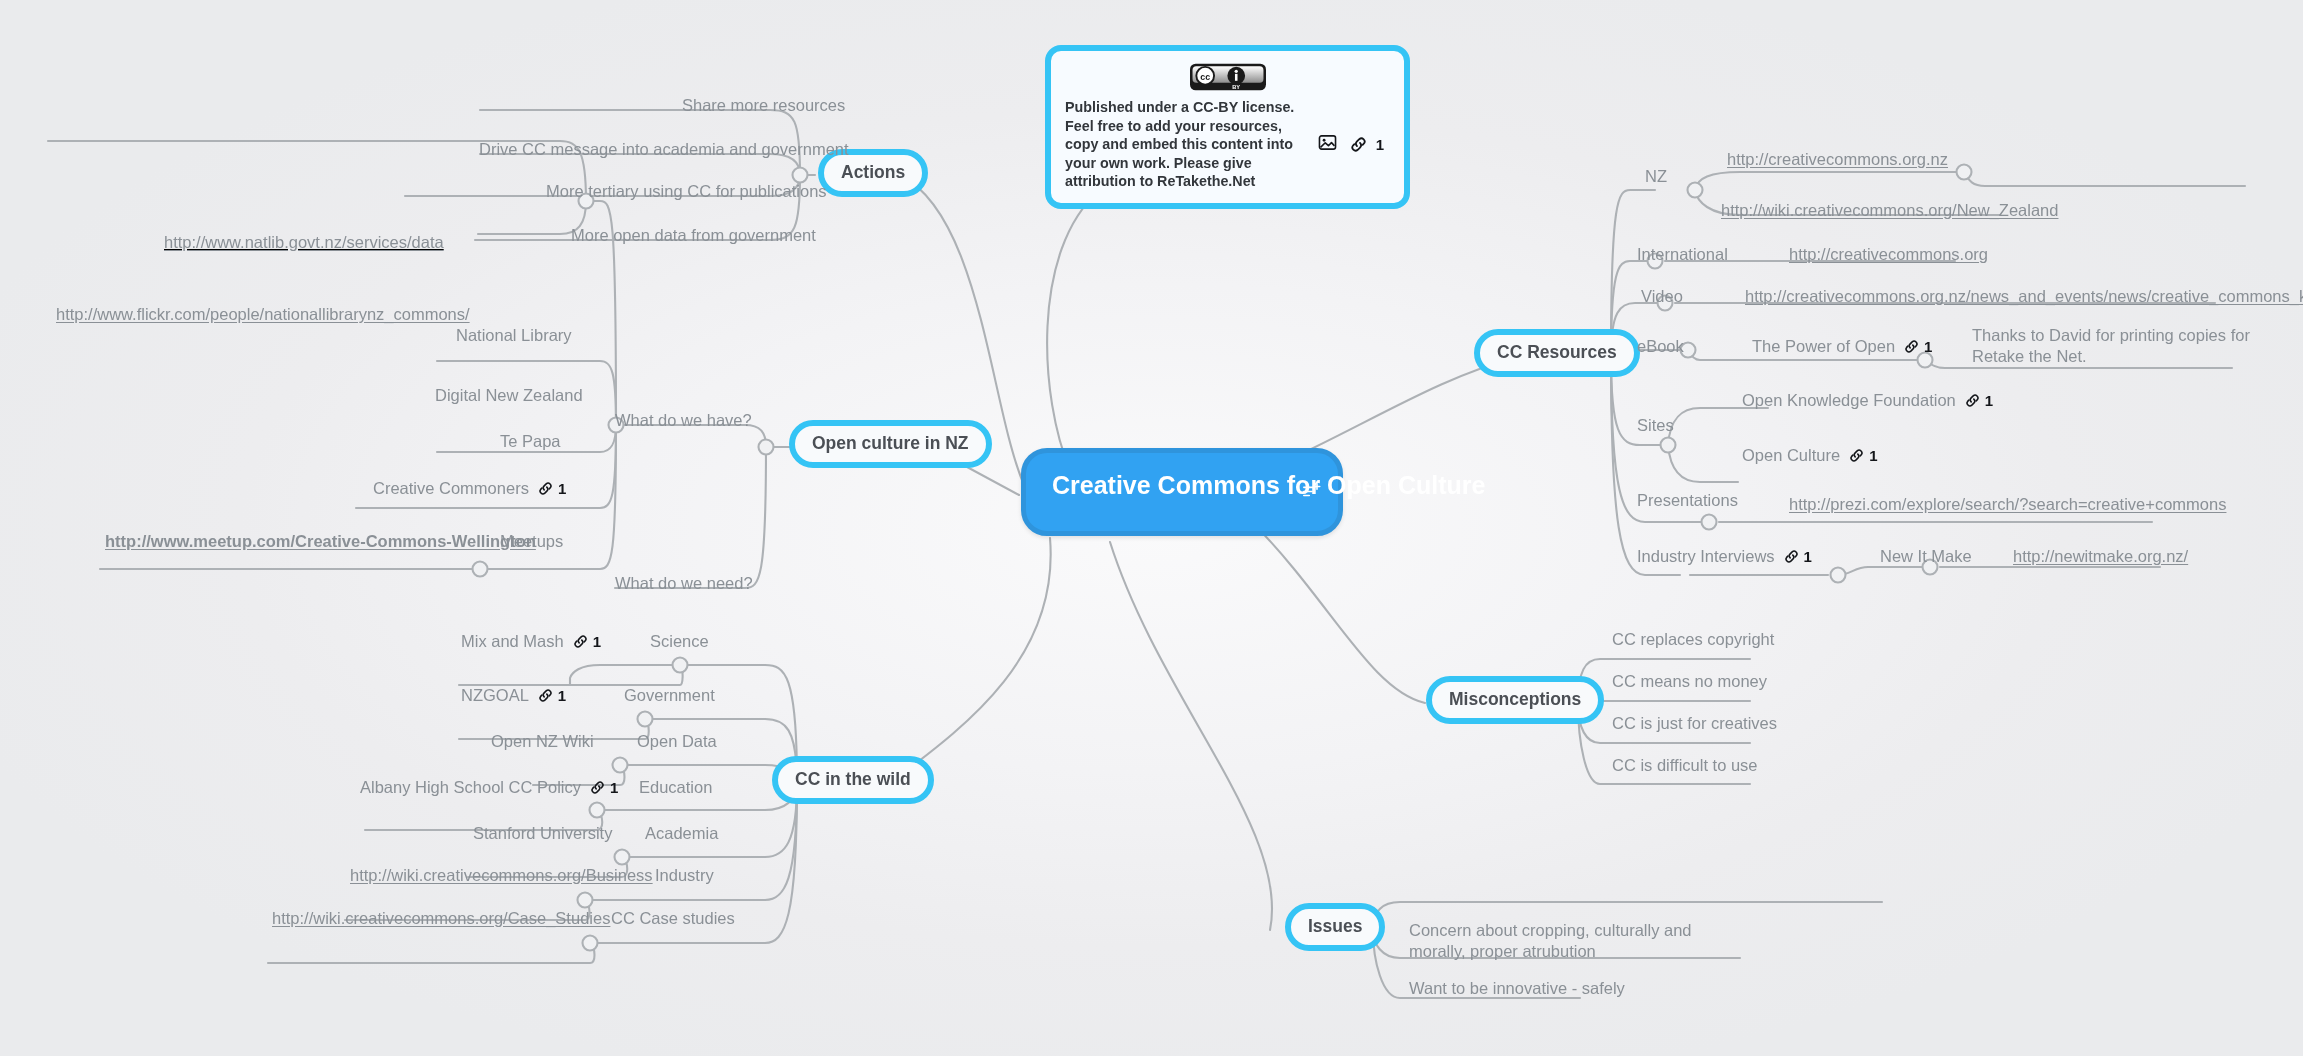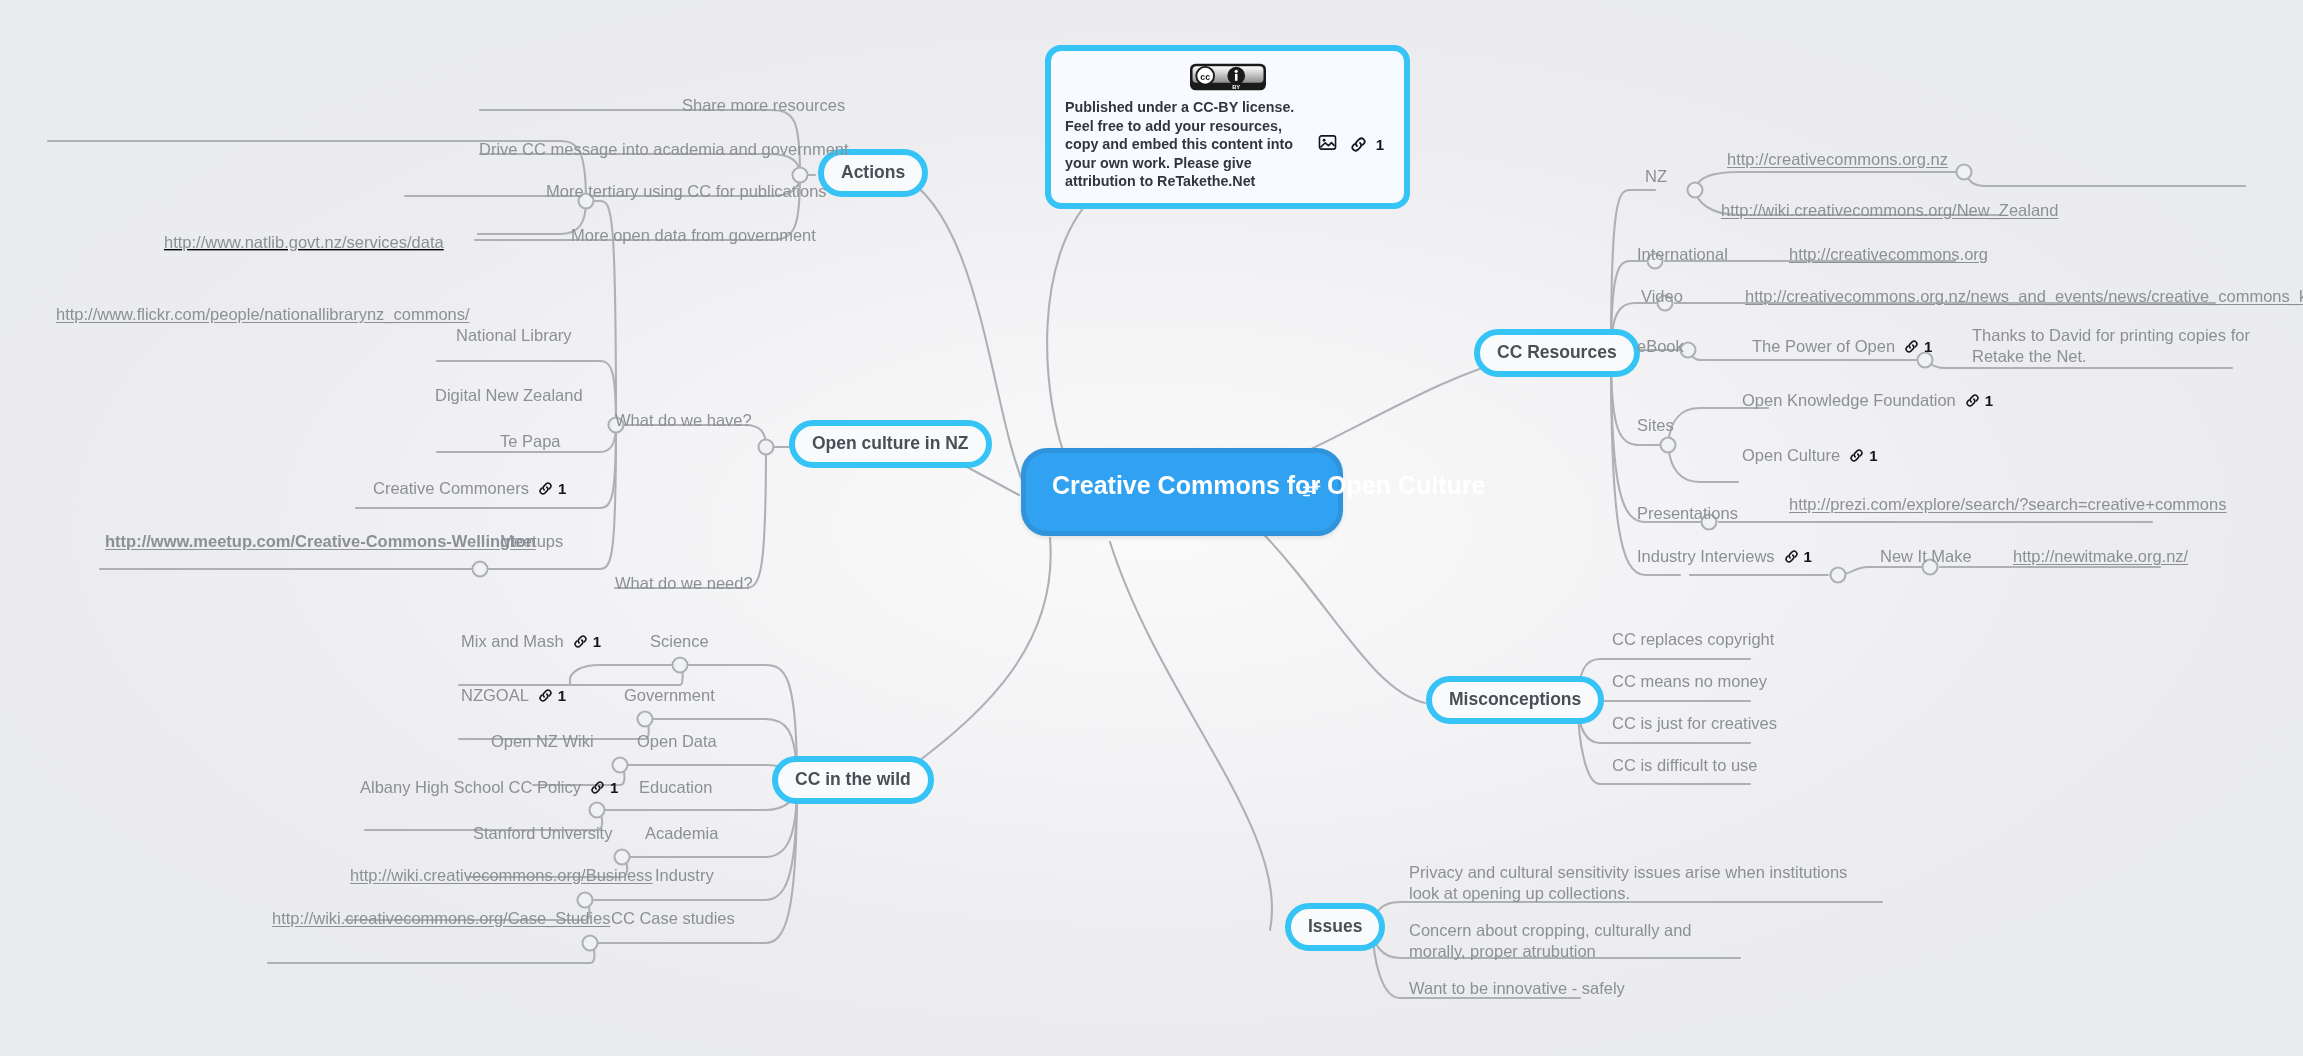--- a/index.html
+++ b/index.html
@@ -459,21 +459,21 @@
     <span class="leaf">Open Culture</span>
     <span class="attach">
       <svg width="15" height="15" viewBox="0 0 18 18" fill="none" stroke="#14161a" stroke-width="1.9" stroke-linecap="round">
         <path d="M7.4 10.6 a3.4 3.4 0 0 1 0-4.8 l2.4-2.4 a3.4 3.4 0 0 1 4.8 4.8 l-1.2 1.2"></path>
         <path d="M10.6 7.4 a3.4 3.4 0 0 1 0 4.8 l-2.4 2.4 a3.4 3.4 0 0 1-4.8-4.8 l1.2-1.2"></path>
       </svg>
       <span>1</span>
     </span>
   </div>
 
-  <div class="row" style="left:1637px;top:503px;">
+  <div class="row" style="left:1637px;top:490px;">
     <span class="leaf">Presentations</span>
   </div>
   <div class="row" style="left:1789px;top:494px;">
     <span class="leaf link-text">http://prezi.com/explore/search/?search=creative+commons</span>
   </div>
 
   <div class="row" style="left:1637px;top:546px;">
     <span class="leaf">Industry Interviews</span>
     <span class="attach">
       <svg width="15" height="15" viewBox="0 0 18 18" fill="none" stroke="#14161a" stroke-width="1.9" stroke-linecap="round">
@@ -502,23 +502,20 @@
   <div class="row" style="left:1612px;top:713px;">
     <span class="leaf">CC is just for creatives</span>
   </div>
   <div class="row" style="left:1612px;top:755px;">
     <span class="leaf">CC is difficult to use</span>
   </div>
 
   <div class="node branch" style="left:1285px;top:903px;">
     <span>Issues</span>
   </div>
-  <div class="row" style="left:1409px;top:862px;width:470px;">
-    <span class="leaf wrap">Privacy and cultural sensitivity issues arise when institutions look at opening up collections.</span>
-  </div>
   <div class="row" style="left:1409px;top:920px;width:340px;">
     <span class="leaf wrap">Concern about cropping, culturally and morally, proper atrubution</span>
   </div>
   <div class="row" style="left:1409px;top:978px;">
     <span class="leaf">Want to be innovative - safely</span>
   </div>
 
 </div>
 
 </body></html>

